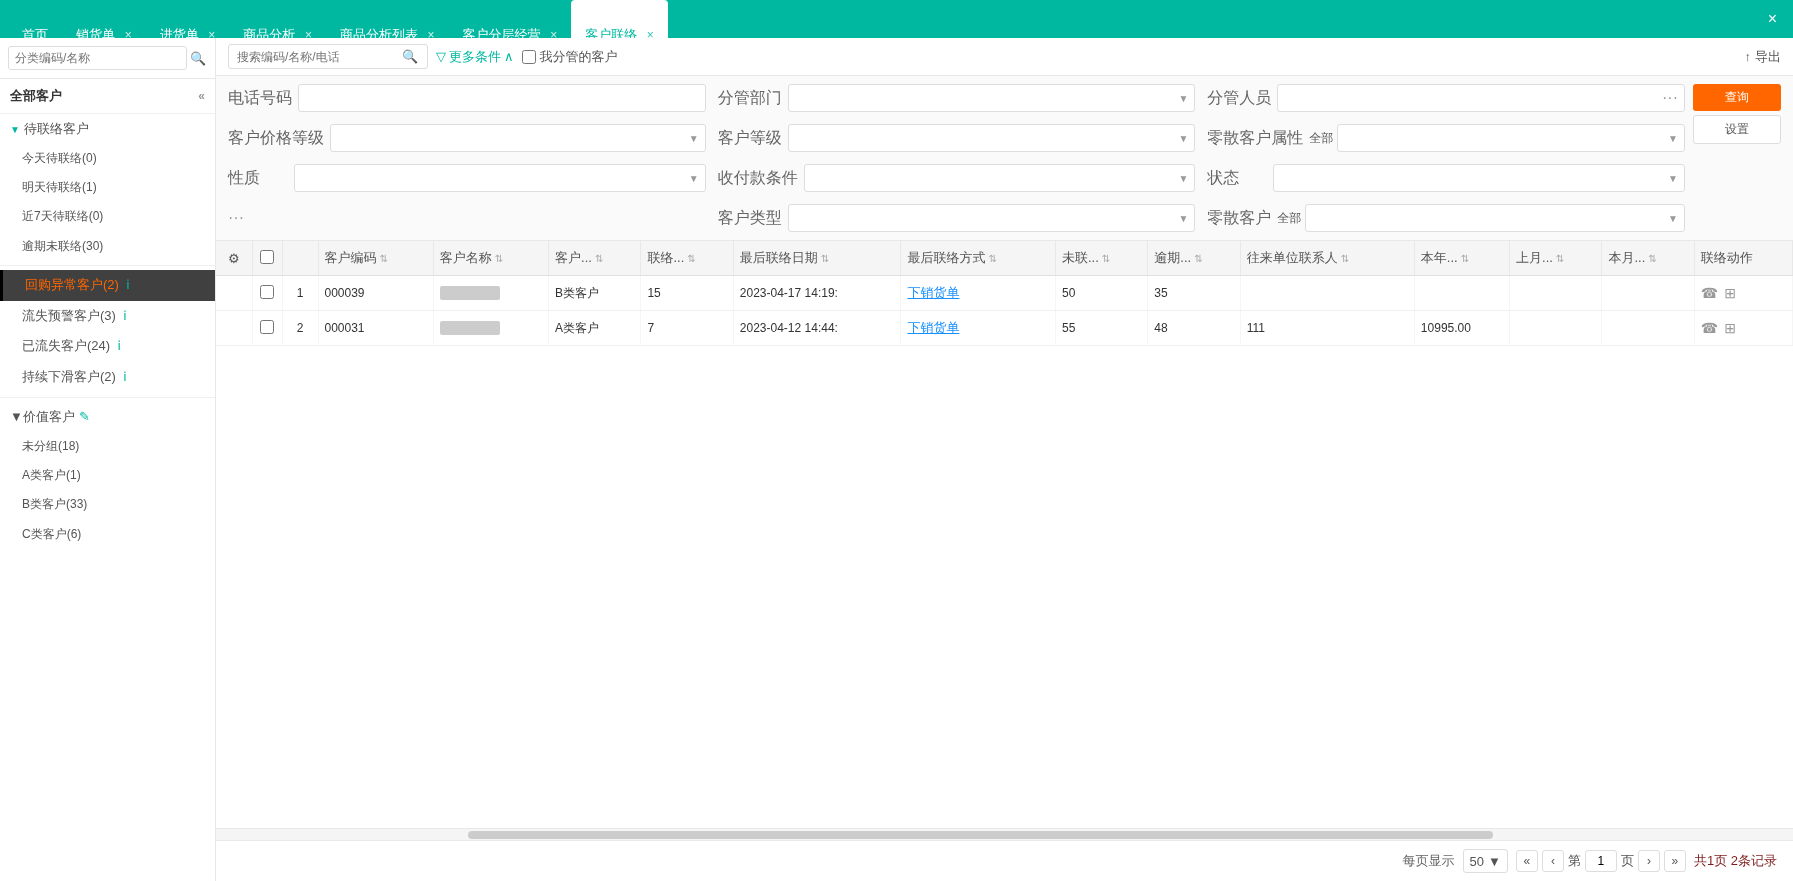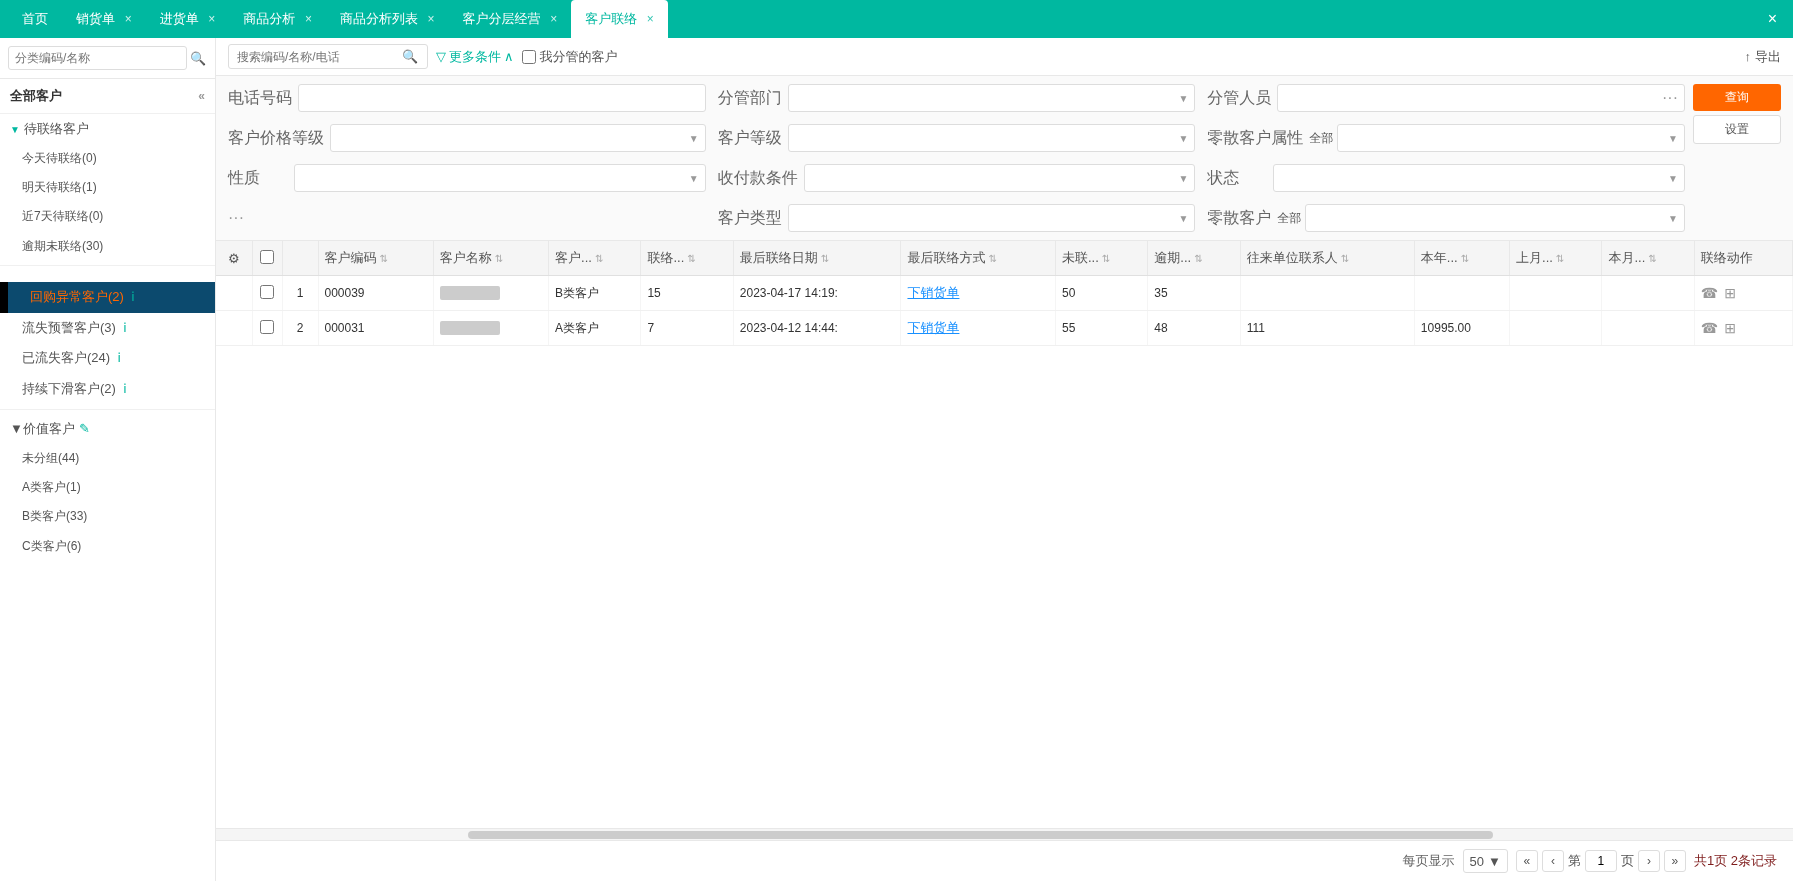--- a/index.html
+++ b/index.html
@@ -8,21 +8,21 @@
     
     .top-nav {
       display: flex;
       align-items: center;
       background: #00b8a0;
       height: 38px;
       padding: 0 8px;
       color: white;
     }
     .top-nav .nav-item {
-      padding: 0 14px;
+      padding: 16px 14px;
       height: 38px;
       line-height: 38px;
       cursor: pointer;
       color: white;
       font-size: 13px;
       white-space: nowrap;
     }
     .top-nav .nav-item.active {
       background: white;
       color: #00b8a0;
@@ -105,24 +105,23 @@
       color: #00b8a0;
     }
     .sidebar-item {
       padding: 5px 10px 5px 22px;
       font-size: 12px;
       color: #555;
       cursor: pointer;
       line-height: 1.6;
     }
     .sidebar-item.active {
-      background: #0c4a6e;
+      background: #404040;
       color: #f60;
-      border-left: 8px solid #000000;
-      margin-top: 12px;
+      border-left: 3px solid #000000;
     }
     .sidebar-divider { height: 1px; background: #f0f0f0; margin: 4px 0; }
     .sidebar-section-title2 {
       display: flex;
       align-items: center;
       padding: 6px 10px;
       color: #555;
       font-size: 12px;
       cursor: pointer;
     }
@@ -486,21 +485,21 @@
     <div class="sidebar-item">
       <span>持续下滑客户(2)</span>
       <span style="color:#00b8a0; margin-left:4px;">ℹ</span>
     </div>
     <div class="sidebar-divider"></div>
     <div class="sidebar-section-title2">
       <span class="arrow">▼</span>
       <span>价值客户</span>
       <span style="margin-left:4px; color:#00b8a0;">✎</span>
     </div>
-    <div class="sidebar-item">未分组(44)</div>
+    <div class="sidebar-item">未分组(18)</div>
     <div class="sidebar-item">A类客户(1)</div>
     <div class="sidebar-item">B类客户(33)</div>
     <div class="sidebar-item">C类客户(6)</div>
   </aside>
 
 
   <div class="content-area">
 
     <div class="filter-bar">
       <div class="filter-search-input">

